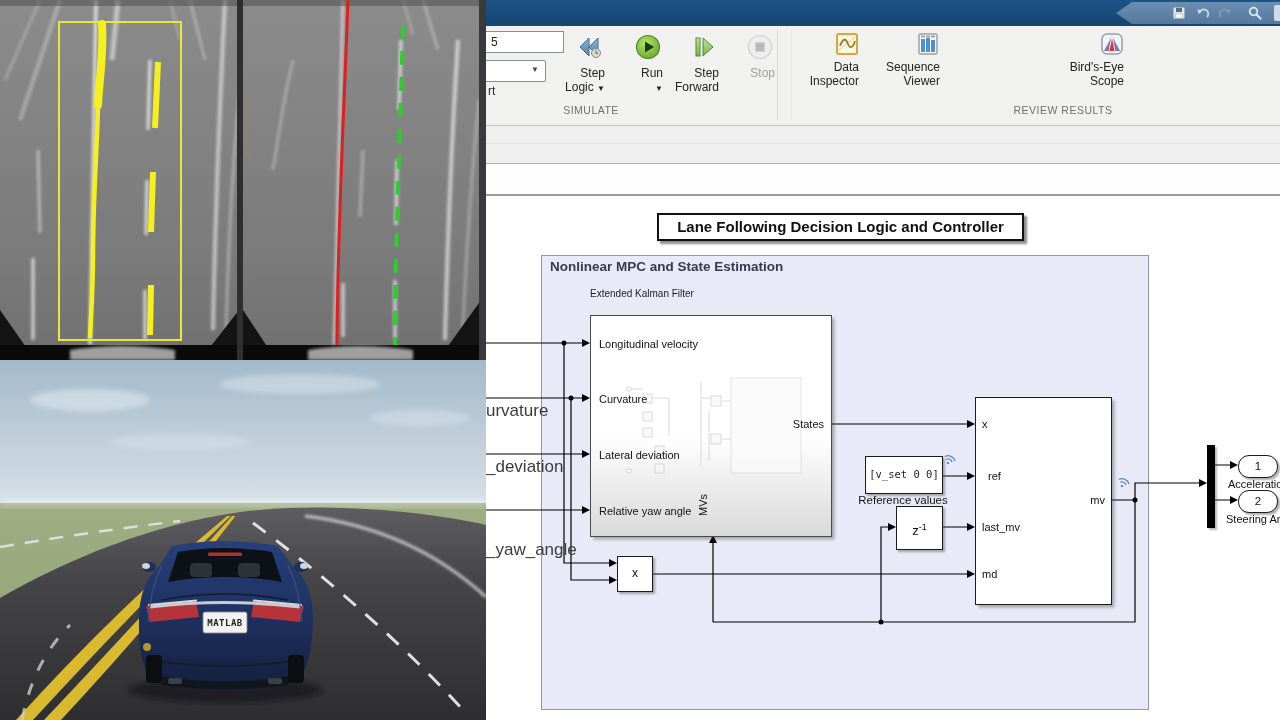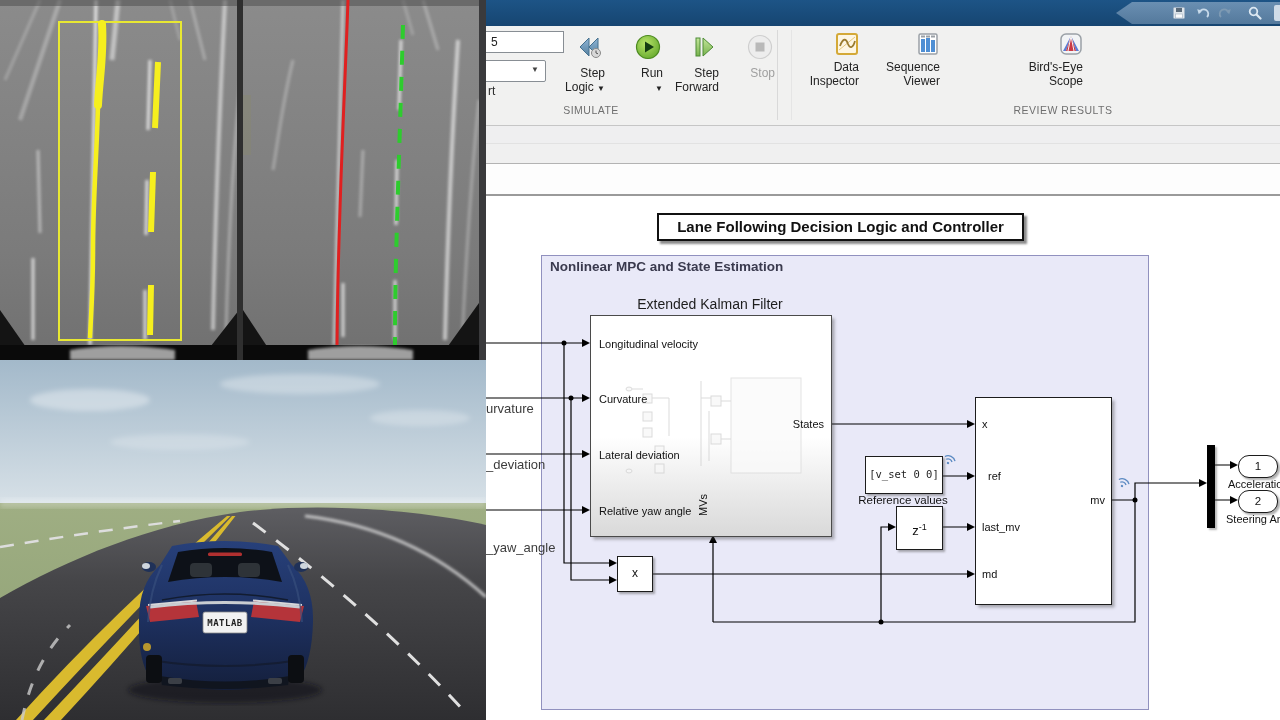--- a/index.html
+++ b/index.html
@@ -35,41 +35,41 @@
   #stripC{position:absolute;left:0;top:164px;width:794px;height:30px;background:#fdfdfd;border-bottom:2px solid #9a9a9a;}
   
   #canvas{position:absolute;left:0;top:196px;width:794px;height:524px;background:#fff;z-index:1;}
   #subsys{position:absolute;left:55px;top:255px;width:606px;height:453px;background:#e9e9f8;border:1px solid #9191bf;z-index:2;}
   #subsysLabel{position:absolute;left:8px;top:3px;font-size:13.5px;font-weight:bold;color:#3a3a4e;}
   #diagTitle{position:absolute;left:171px;top:213px;width:363px;height:24px;background:#fff;border:2px solid #111;
              box-shadow:3px 3px 2px rgba(100,100,100,.75);z-index:5;
              font-size:15px;font-weight:bold;color:#111;text-align:center;line-height:24px;}
   #wires{position:absolute;left:0;top:0;width:794px;height:720px;z-index:4;pointer-events:none;}
   .blk{position:absolute;z-index:5;}
-  #ekfTitle{position:absolute;left:104px;top:296px;width:240px;text-align:center;font-size:14px;color:#1d1d1d;z-index:5;}
+  #ekfTitle{position:absolute;left:104px;top:288px;width:240px;font-size:10px;color:#1d1d1d;z-index:5;}
   #ekf{left:104px;top:315px;width:240px;height:220px;background:linear-gradient(#ffffff 55%,#d9d9d9);
        border:1px solid #4a4a4a;box-shadow:2.5px 2.5px 3px rgba(60,60,60,.4);}
   .pLab{position:absolute;font-size:11px;color:#111;white-space:nowrap;}
   #mvsLab{position:absolute;left:97px;top:183px;width:30px;text-align:center;transform:rotate(-90deg);font-size:11px;color:#111;}
   #mpc{left:489px;top:397px;width:135px;height:206px;background:#fff;border:1.5px solid #1c1c1c;
        box-shadow:2.5px 2.5px 3px rgba(60,60,60,.4);}
   #mpcName{position:absolute;left:0;top:88px;width:100%;text-align:center;font-size:11.5px;color:#111;line-height:14px;}
   #constBlk{left:379px;top:456px;width:76px;height:36px;background:#fff;border:1.5px solid #1c1c1c;
        box-shadow:2px 2px 2px rgba(80,80,80,.45);font-family:"DejaVu Sans Mono",monospace;
        font-size:10.5px;color:#222;text-align:center;line-height:34px;}
   #constLab{position:absolute;left:357px;top:494px;width:120px;text-align:center;font-size:11.5px;color:#111;z-index:5;}
   #delayBlk{left:410px;top:506px;width:45px;height:42px;background:#fff;border:1.5px solid #1c1c1c;
        box-shadow:2px 2px 2px rgba(80,80,80,.45);font-size:13px;color:#111;text-align:center;line-height:40px;}
   #xBlk{left:131px;top:556px;width:34px;height:34px;background:#fff;border:1.5px solid #1c1c1c;
        box-shadow:2px 2px 2px rgba(80,80,80,.45);font-size:12px;color:#111;text-align:center;line-height:32px;}
   #demux{left:721px;top:445px;width:8px;height:83px;background:#000;box-shadow:2px 2px 2px rgba(80,80,80,.4);}
   .outport{position:absolute;width:38px;height:21px;background:#fff;border:1.5px solid #1c1c1c;border-radius:11px;
        box-shadow:2px 2px 2px rgba(80,80,80,.45);font-size:11.5px;color:#111;text-align:center;line-height:20px;z-index:5;}
   .outLab{position:absolute;font-size:11px;color:#111;white-space:nowrap;z-index:5;}
-  .sigLab{position:absolute;font-size:13px;color:#3c3c3c;white-space:nowrap;z-index:5;}
+  .sigLab{position:absolute;font-size:17px;color:#3c3c3c;white-space:nowrap;z-index:5;}
 </style>
 </head>
 <body>
 
 <div id="app">
 
   <div id="left">
 
     <svg class="campanel" style="left:0;width:243px" viewBox="0 0 243 360">
       <defs>
@@ -323,21 +323,21 @@
         <svg class="ic" width="24" height="24" viewBox="0 0 24 24">
           <rect x="2" y="2" width="20" height="20" rx="2" fill="#fdf6e3" stroke="#d4a937" stroke-width="2"></rect>
           <path d="M4,18 L20,5" stroke="#d4a937" stroke-width="1" opacity="0.6"></path>
           <path d="M5,14 C8,6 11,6 13,12 C15,17 18,16 20,9" stroke="#9a7b2f" stroke-width="1.8" fill="none"></path>
         </svg>
         <div class="l"><span>Data</span><br>
           <span>Inspector</span></div>
       </div>
 
 
-      <div class="bigbtn" style="left:525px;width:72px">
+      <div class="bigbtn" style="left:566px;width:72px">
         <svg class="ic" width="24" height="24" viewBox="0 0 24 24">
           <rect x="2" y="2" width="20" height="20" rx="5" fill="#f2f4f6" stroke="#9aa0a6" stroke-width="1.5"></rect>
           <polygon points="12,4 4,19 7,19" fill="#4a6fd0" opacity="0.9"></polygon>
           <polygon points="12,4 17,19 20,19" fill="#4a6fd0" opacity="0.9"></polygon>
           <polygon points="12,4 7,19 17,19" fill="#cc3944"></polygon>
           <path d="M12,4 L9,19 M12,4 L15,19" stroke="#f2f4f6" stroke-width="1"></path>
         </svg>
         <div class="l"><span>Bird's-Eye</span><br>
           <span>Scope</span></div>
       </div>

